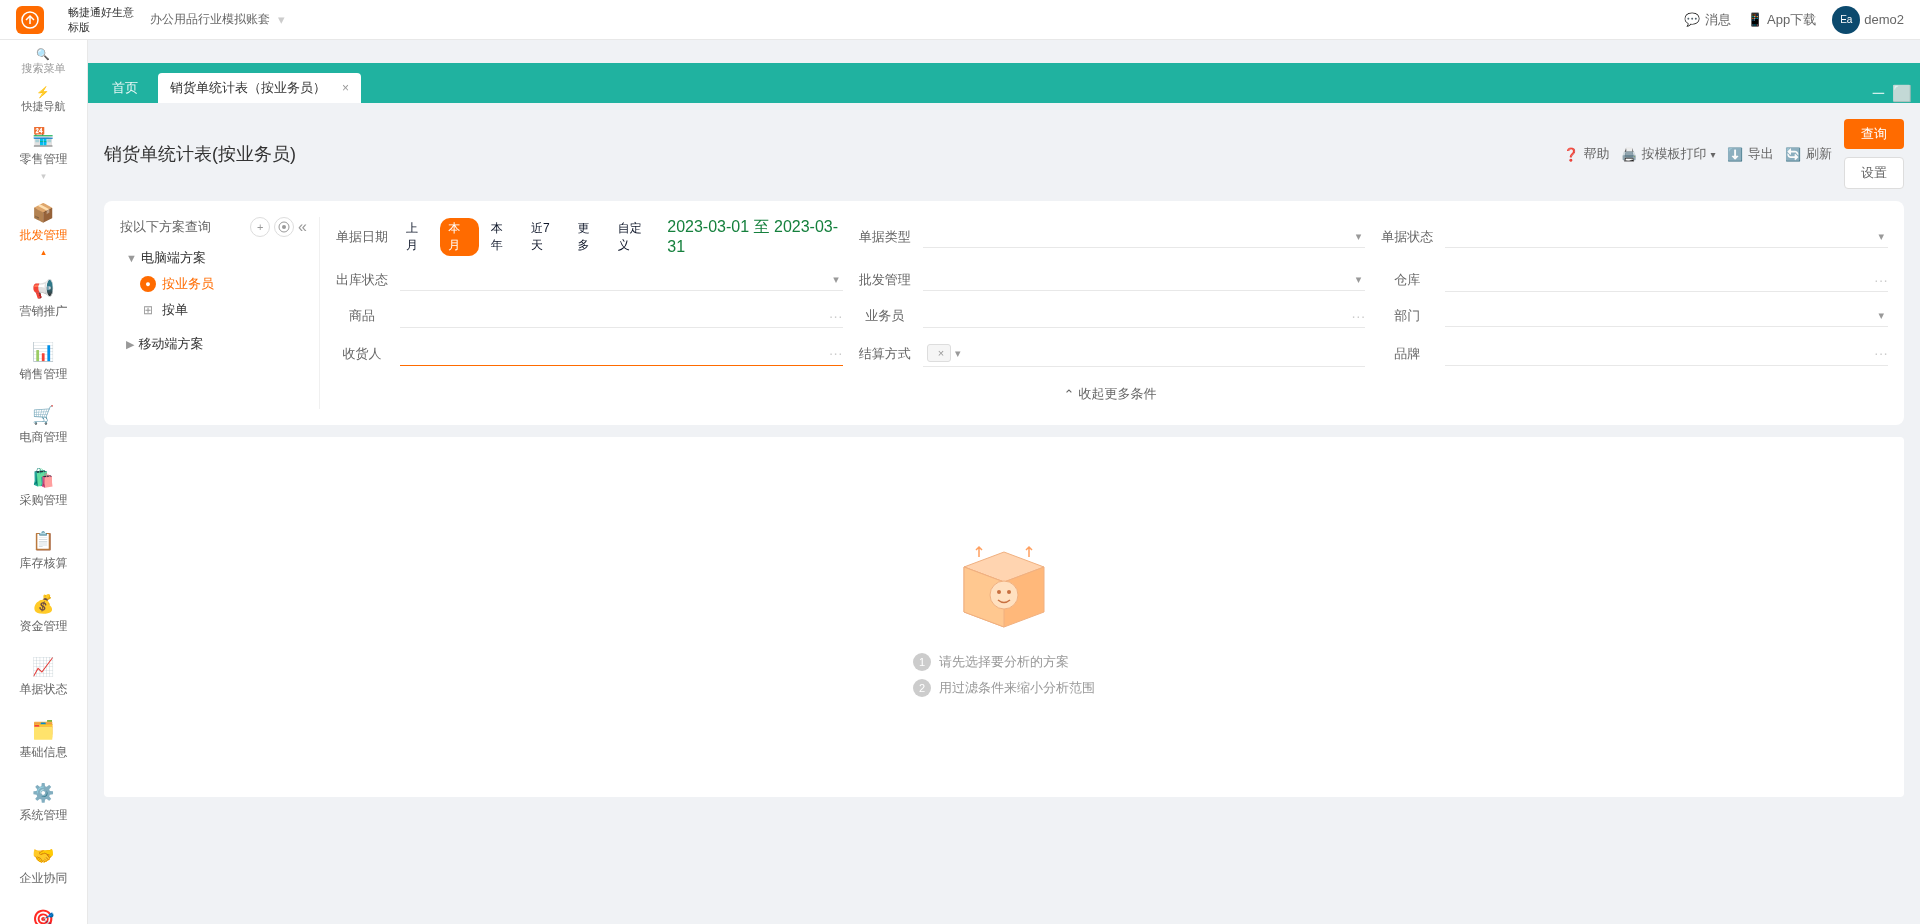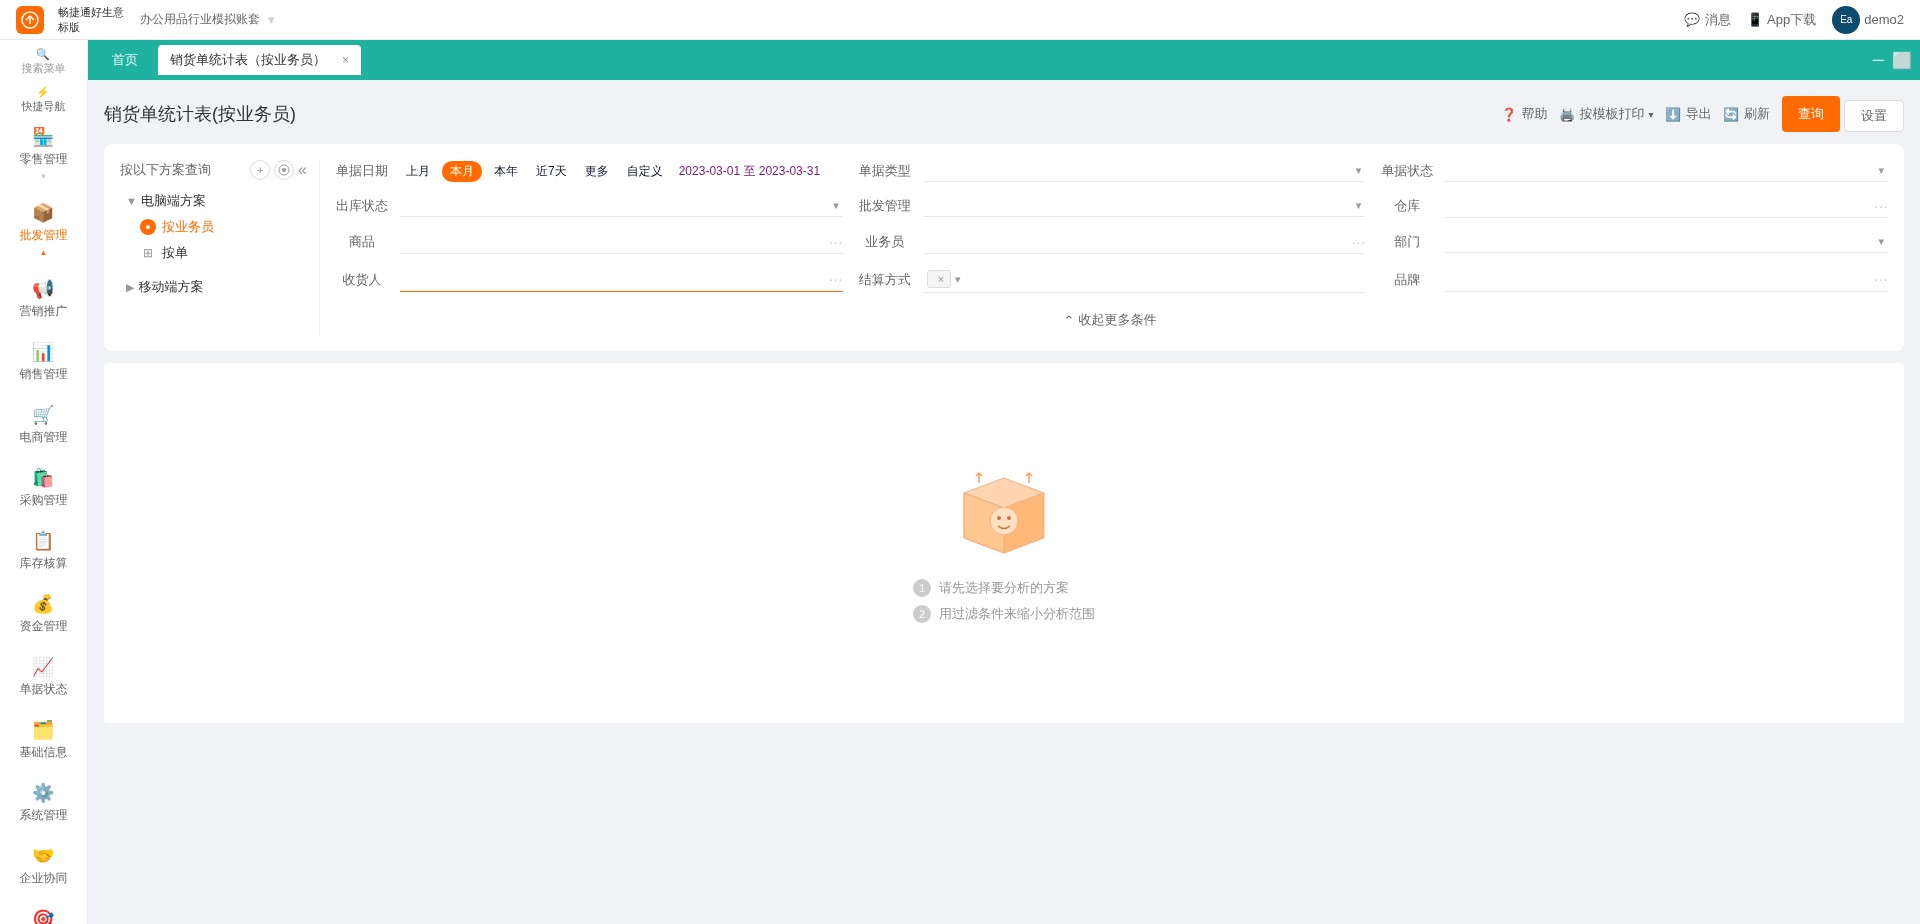--- a/index.html
+++ b/index.html
@@ -4,41 +4,41 @@
   <style>
     * { box-sizing: border-box; margin: 0; padding: 0; }
     body { font-family: -apple-system, BlinkMacSystemFont, 'PingFang SC', 'Microsoft YaHei', sans-serif; font-size: 13px; background: #f5f5f5; color: #333; overflow: hidden; }
 
     
     .app-wrapper { display: flex; flex-direction: column; height: 924px; width: 1920px; }
 
     
     .top-bar { height: 40px; background: #fff; display: flex; align-items: center; justify-content: space-between; padding: 0 16px; border-bottom: 1px solid #e8e8e8; flex-shrink: 0; }
     .top-bar-left { display: flex; align-items: center; gap: 8px; }
-    .logo-area { display: flex; align-items: center; gap: 14px; }
+    .logo-area { display: flex; align-items: center; gap: 24px; }
     .logo-icon { width: 28px; height: 28px; background: #ff6b00; border-radius: 6px; display: flex; align-items: center; justify-content: center; color: #fff; font-size: 12px; font-weight: bold; }
     .logo-text { font-size: 11px; color: #333; line-height: 1.3; }
     .breadcrumb-title { font-size: 12px; color: #666; margin-left: 8px; }
     .top-bar-right { display: flex; align-items: center; gap: 16px; }
     .top-bar-action { display: flex; align-items: center; gap: 4px; color: #666; font-size: 13px; cursor: pointer; }
     .user-avatar { width: 28px; height: 28px; border-radius: 50%; background: #ff6b00; display: flex; align-items: center; justify-content: center; color: #fff; font-size: 11px; overflow: hidden; }
 
     
     .main-area { display: flex; flex: 1; overflow: hidden; }
 
     
     .sidebar { width: 88px; background: #fff; border-right: 1px solid #e8e8e8; display: flex; flex-direction: column; flex-shrink: 0; overflow-y: auto; }
     .sidebar-item { display: flex; flex-direction: column; align-items: center; padding: 10px 4px; cursor: pointer; color: #666; font-size: 12px; gap: 3px; border-bottom: 1px solid transparent; }
     .sidebar-item.active { color: #ff6b00; }
     .sidebar-item .icon { font-size: 18px; }
     .sidebar-search { font-size: 11px; color: #999; padding: 8px 4px 4px; text-align: center; cursor: pointer; }
     .sidebar-nav-label { font-size: 11px; color: #666; padding: 6px 4px 2px; text-align: center; cursor: pointer; }
 
     
-    .tab-bar { background: #20b2a0; display: flex; align-items: center; height: 40px; flex-shrink: 0; padding: 0 8px; gap: 4px; }
+    .tab-bar { background: #20b2a0; display: flex; align-items: flex-end; height: 40px; flex-shrink: 0; padding: 0 8px; gap: 4px; margin-top: 23px; }
     .tab-item { display: flex; align-items: center; gap: 16px; padding: 0 12px; height: 30px; border-radius: 4px 4px 0 0; cursor: pointer; font-size: 13px; color: rgba(255,255,255,0.85); background: rgba(255,255,255,0.15); }
     .tab-item.active { background: #fff; color: #333; border-radius: 4px 4px 0 0; }
     .tab-item .tab-close { color: #999; font-size: 12px; cursor: pointer; }
     .tab-bar-actions { margin-left: auto; display: flex; gap: 8px; }
     .tab-bar-btn { color: rgba(255,255,255,0.85); cursor: pointer; font-size: 16px; }
 
     
     .content-area { flex: 1; display: flex; flex-direction: column; overflow: hidden; background: #f0f2f5; }
 
     
@@ -78,37 +78,37 @@
     .filter-input { width: 100%; border: none; border-bottom: 1px solid #e8e8e8; padding: 4px 24px 4px 4px; font-size: 13px; color: #333; outline: none; background: transparent; }
     .filter-dropdown { display: flex; align-items: center; border-bottom: 1px solid #e8e8e8; padding: 4px 4px; cursor: pointer; }
     .filter-dropdown-value { flex: 1; font-size: 13px; color: #333; }
     .filter-dropdown-arrow { color: #999; font-size: 11px; }
     .filter-dots { color: #ccc; font-size: 14px; cursor: pointer; margin-left: 4px; }
 
     
     .date-filter { display: flex; align-items: center; gap: 6px; }
     .date-tab { font-size: 12px; color: #0f172a; cursor: pointer; padding: 2px 6px; border-radius: 3px; }
     .date-tab.active { background: #ff6b00; color: #fff; border-radius: 10px; padding: 2px 8px; }
-    .date-range { font-size: 12px; color: #701a75; margin-left: 4px; }
+    .date-range { font-size: 16px; color: #15803d; margin-left: 4px; }
 
     
     .tag-item { display: inline-flex; align-items: center; gap: 4px; background: #f5f5f5; border: 1px solid #ddd; border-radius: 3px; padding: 2px 6px; font-size: 12px; color: #333; }
     .tag-close { cursor: pointer; color: #999; font-size: 11px; }
 
     
     .collapse-btn { display: flex; align-items: center; justify-content: center; gap: 4px; color: #666; font-size: 13px; cursor: pointer; padding: 6px; }
 
     
     .empty-state { display: flex; flex-direction: column; align-items: center; justify-content: center; padding: 60px 0; gap: 16px; }
     .empty-text { display: flex; flex-direction: column; gap: 8px; }
     .empty-text-item { display: flex; align-items: center; gap: 8px; font-size: 13px; color: #999; }
     .empty-text-num { width: 18px; height: 18px; border-radius: 50%; background: #ccc; color: #fff; display: flex; align-items: center; justify-content: center; font-size: 11px; flex-shrink: 0; }
 
     
-    .btn-group { display: flex; flex-direction: row; gap: 4px; }
+    .btn-group { display: flex; flex-direction: column; gap: 4px; }
 
     
     .tab-home { padding: 0 16px; height: 30px; display: flex; align-items: center; color: rgba(255,255,255,0.9); font-size: 13px; cursor: pointer; }
   </style>
 </head>
 <body>
 
 <div class="app-wrapper">
 
   <div class="top-bar">

